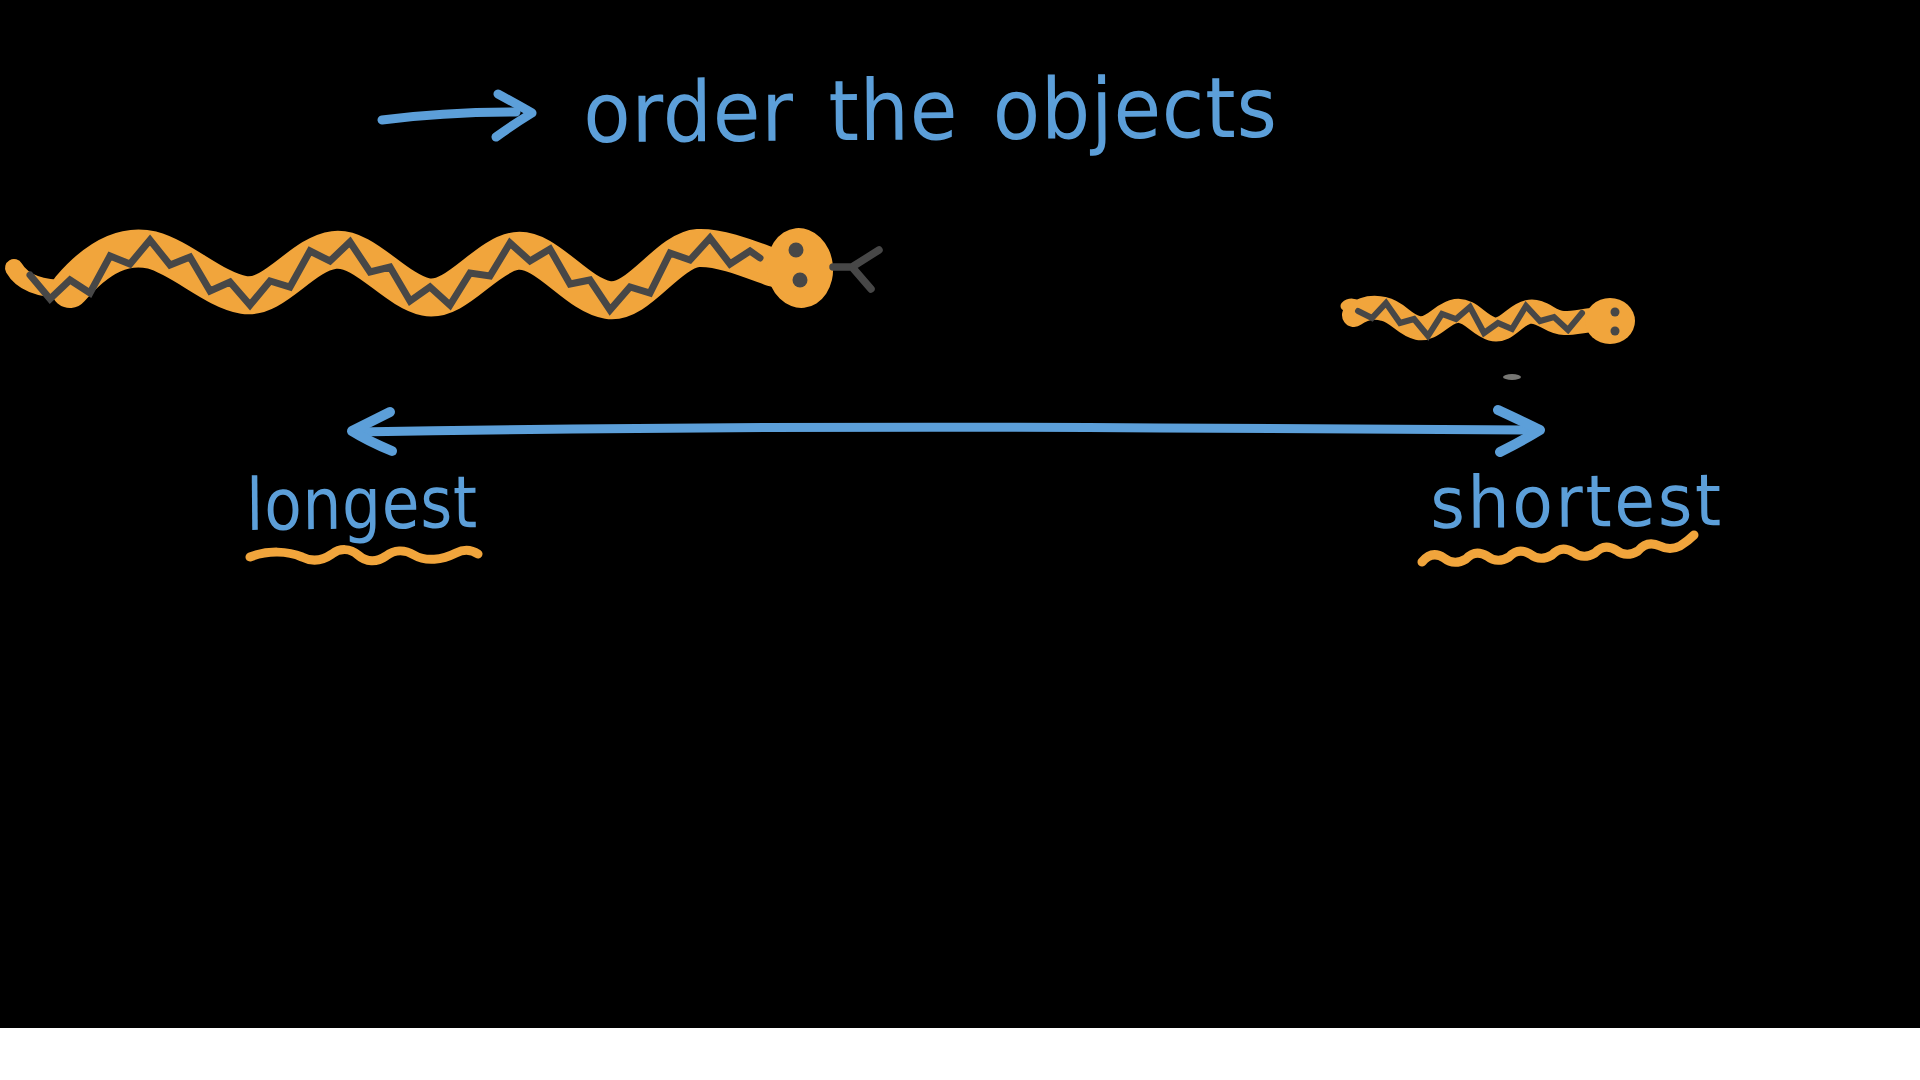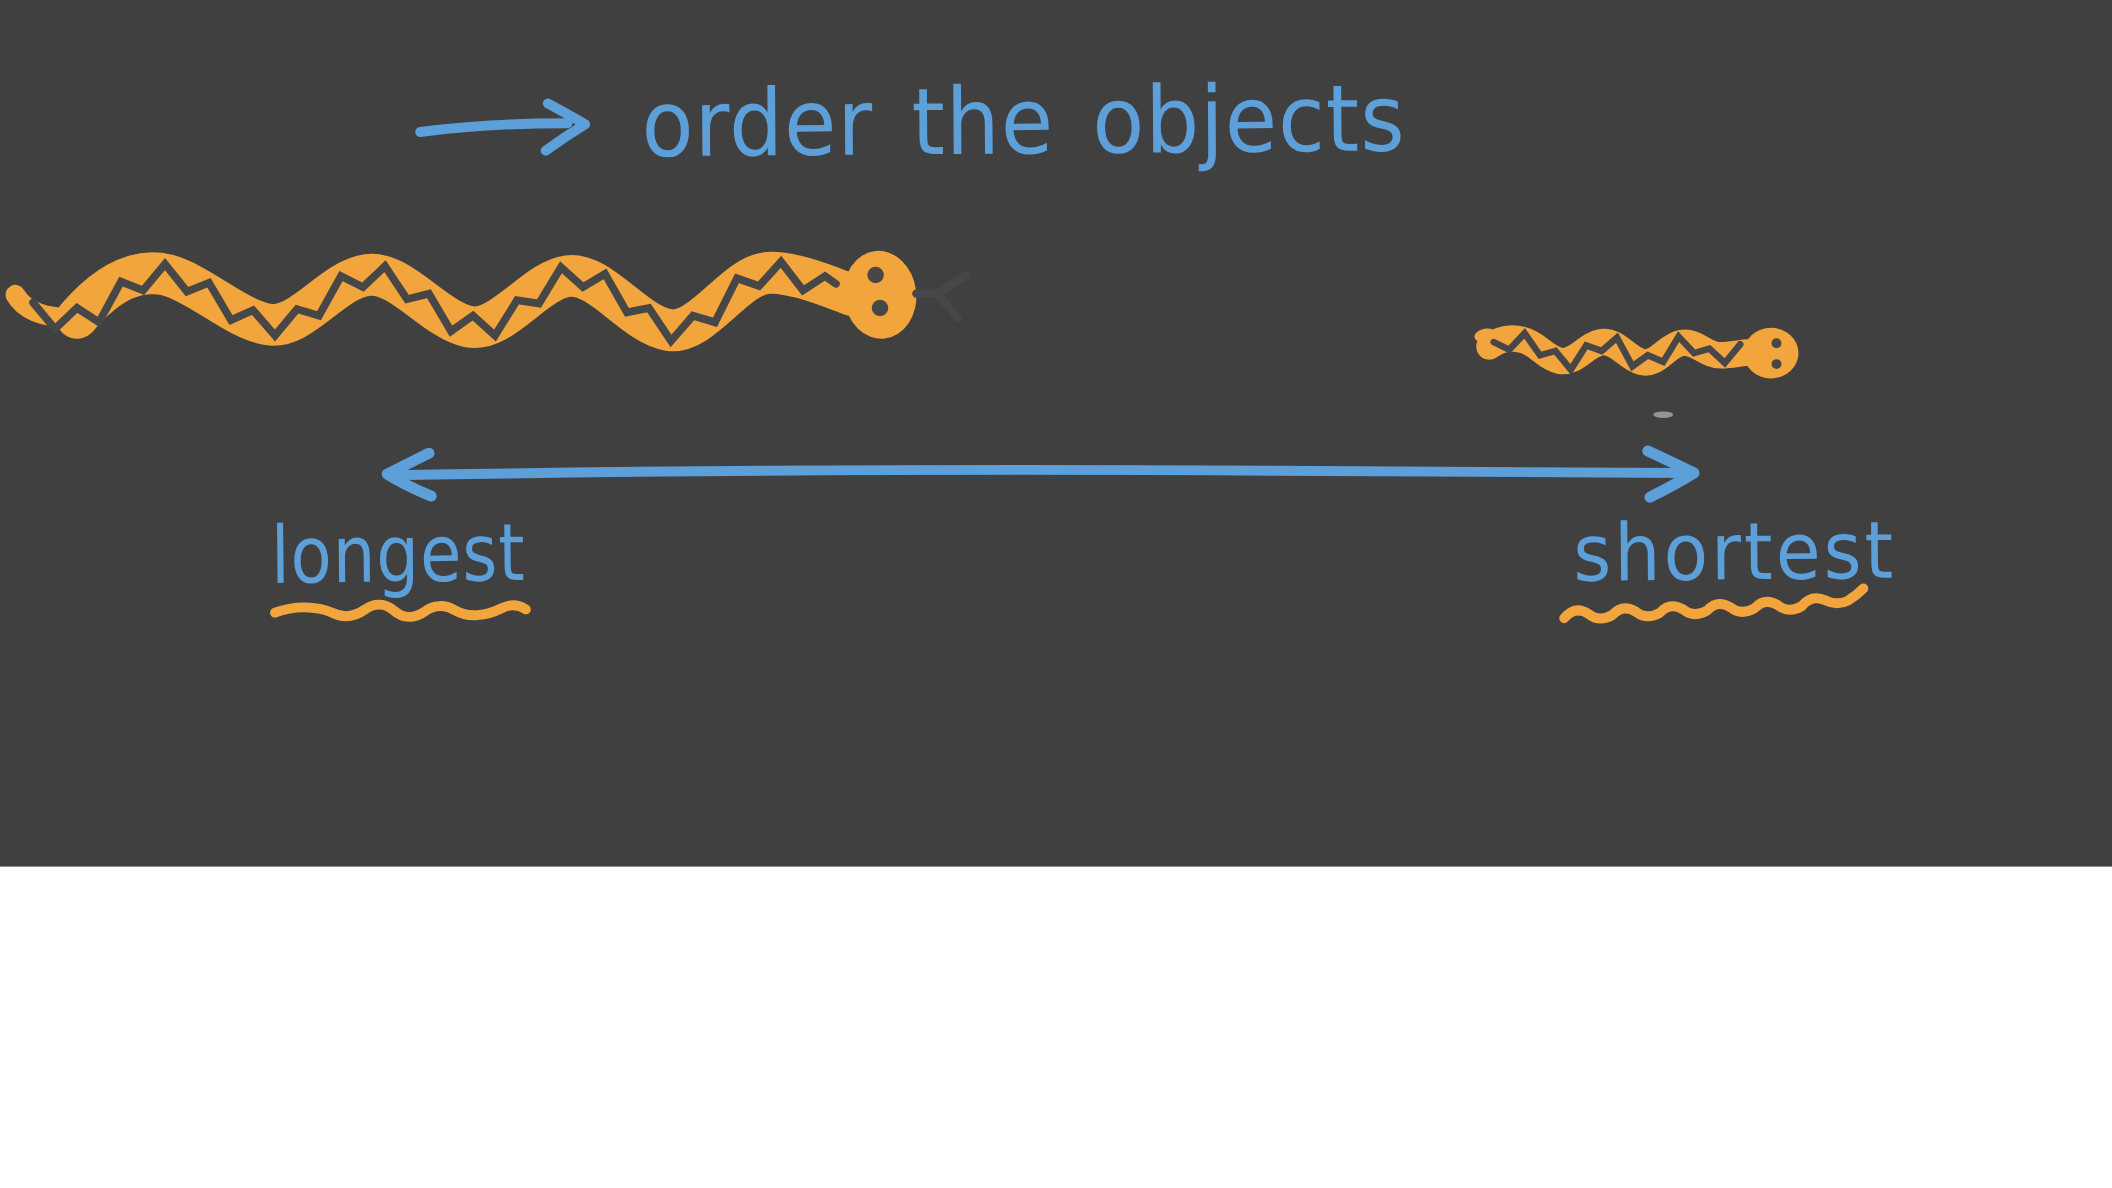--- a/index.html
+++ b/index.html
@@ -4,22 +4,22 @@
 <style>
   html, body {
     margin: 0;
     padding: 0;
     background: #ffffff;
     font-family: "DejaVu Sans", "Liberation Sans", sans-serif;
   }
   .canvas {
     position: relative;
     width: 1920px;
-    height: 788px;
-    background: #404040;
+    height: 1028px;
+    background: #000000;
     overflow: hidden;
   }
   .scene {
     position: absolute;
     left: 0;
     top: 0;
     width: 1920px;
     height: 1080px;
   }
   .handtext {

